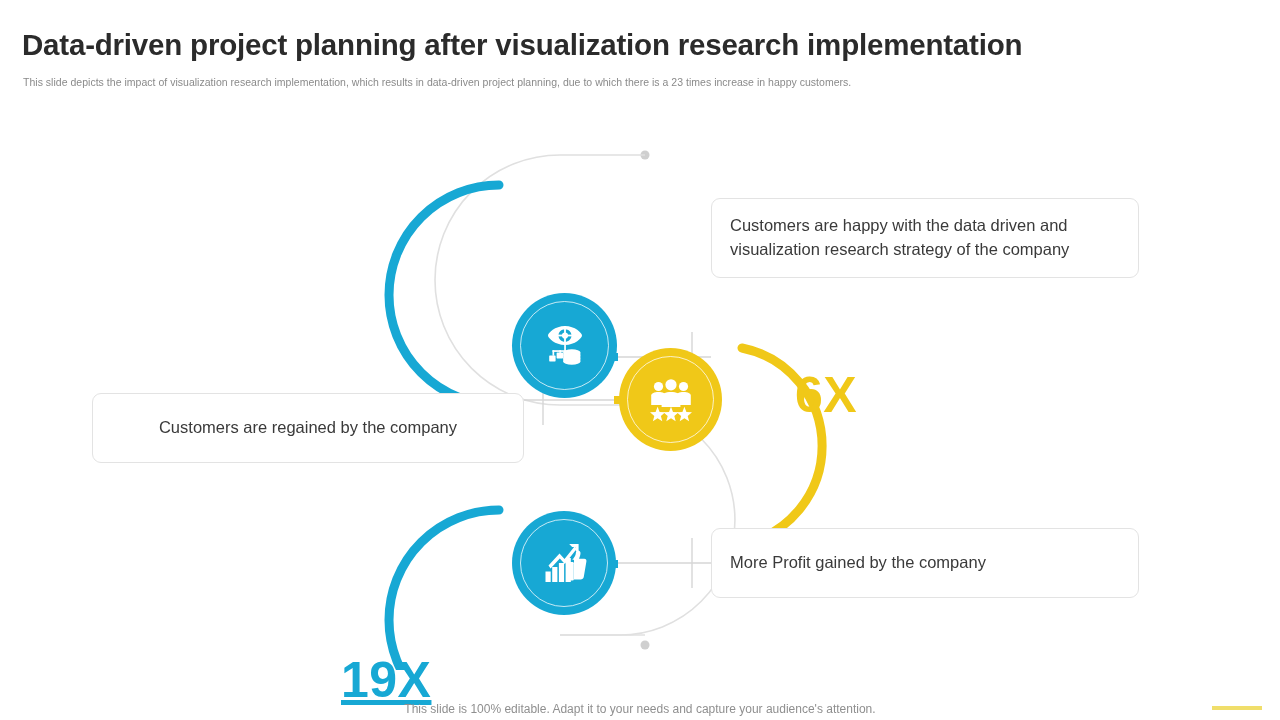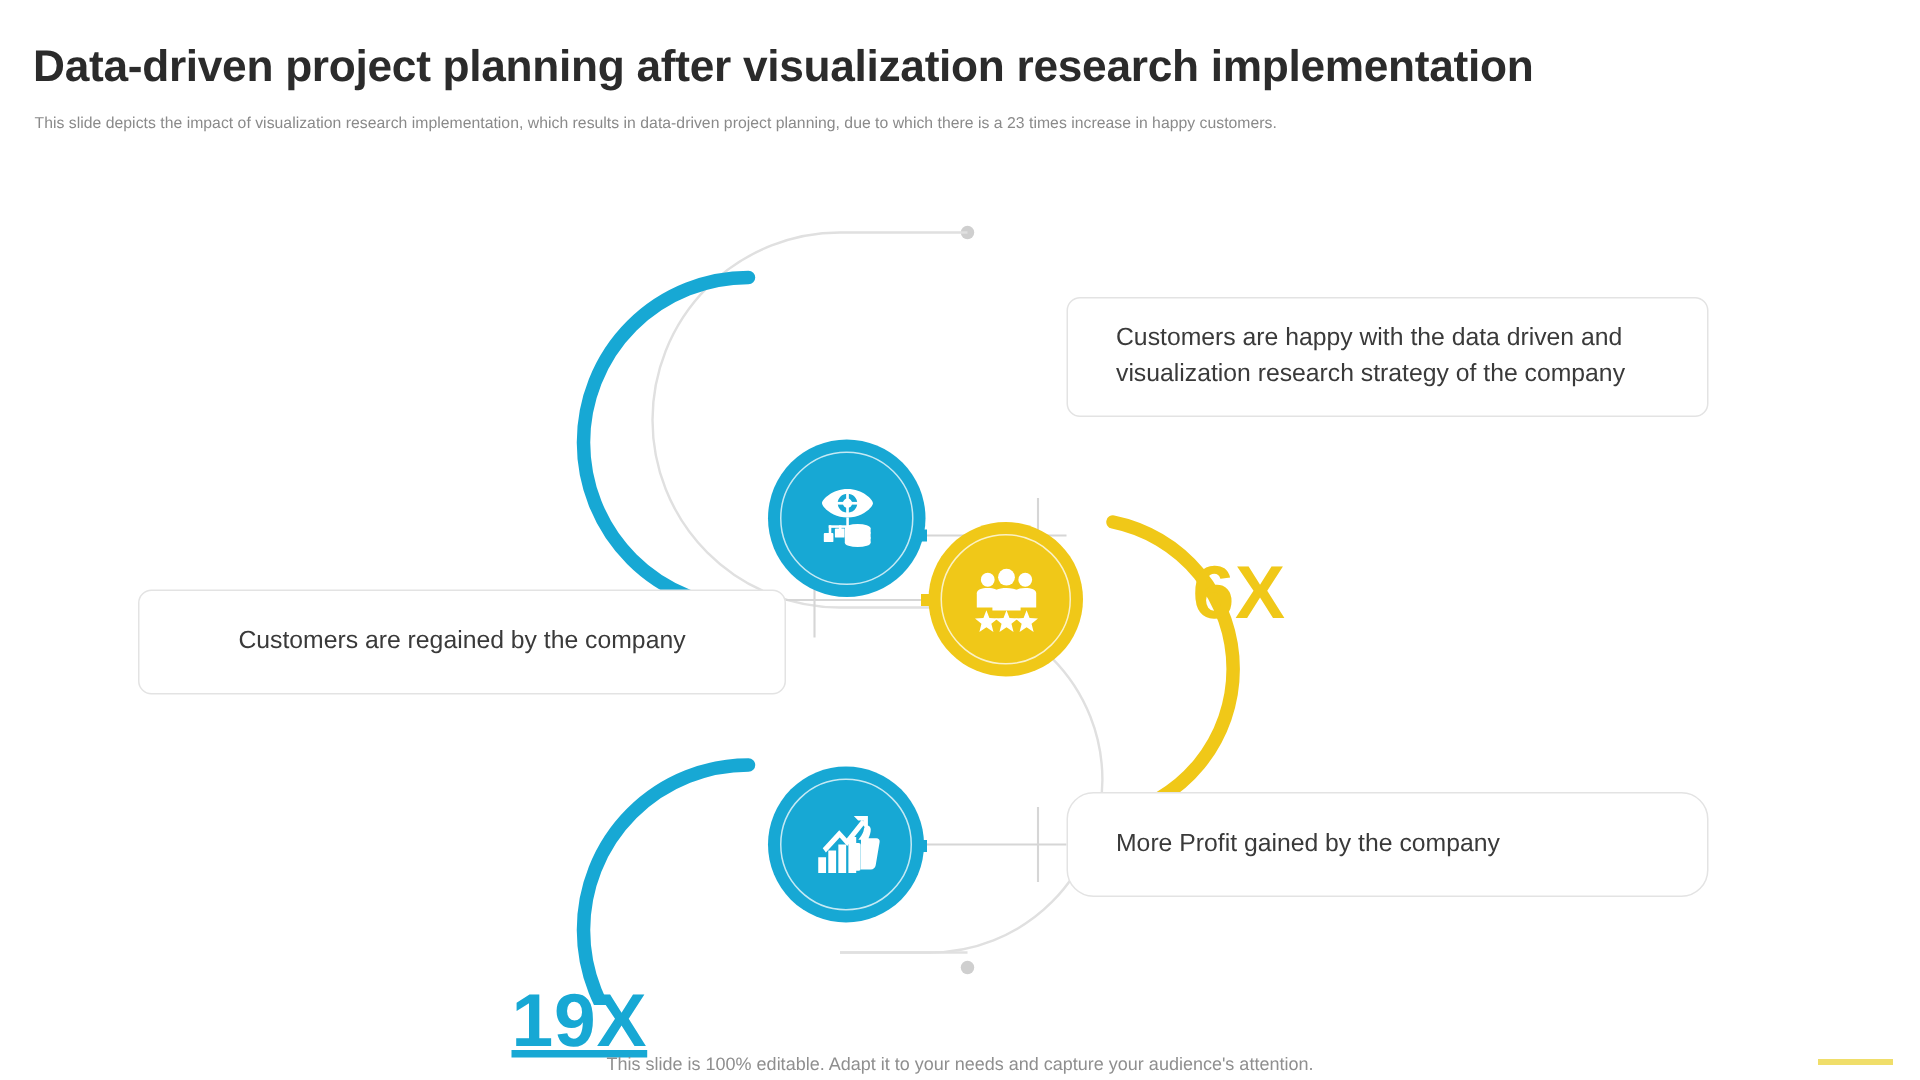--- a/index.html
+++ b/index.html
@@ -102,21 +102,21 @@
     position: absolute;
     box-sizing: border-box;
     border: 1px solid #e3e3e3;
     border-radius: 9px;
     background: #ffffff;
     display: flex;
     align-items: center;
     font-size: 16.5px;
     color: #3a3a3a;
     line-height: 1.45;
-    padding: 10px 32px;
+    padding: 10px 18px;
   }
   .callout.right { justify-content: flex-start; }
   .callout.left  { justify-content: center; }
 
   
   #footer-note {
     position: absolute;
     left: 0;
     top: 702px;
     width: 1280px;
@@ -255,20 +255,20 @@
                  C46.8 20.8 47.8 22.0 47.4 23.5 L44.8 38.8 C44.5 40.5 43.2 41.6 41.6 41.6
                  L35.0 41.6 L35.0 21.8 Z"></path>
         <rect x="29.8" y="24.0" width="5.0" height="18.5" rx="1.2"></rect>
       </g>
     </svg>
   </div>
   <div class="node-dot" style="left:610px; top:440px; background:#17A8D4;"></div>
 
   <div class="mult" style="left:341px; top:535px; color:#17A8D4;text-decoration:underline;">19X</div>
 
-  <div class="callout right" style="left:711px; top:408px; width:428px; height:70px;border-radius:18px;">
+  <div class="callout right" style="left:711px; top:408px; width:428px; height:70px;">
     <span>More Profit gained by the company</span>
   </div>
 
 </div>
 
 <div id="footer-note">This slide is 100% editable. Adapt it to your needs and capture your audience's attention.</div>
 <div id="footer-accent" style="background:#F0DE6A;"></div>
 
 </body></html>

